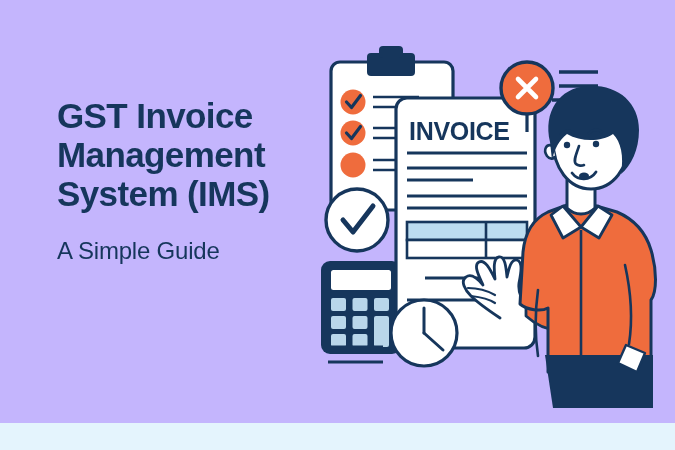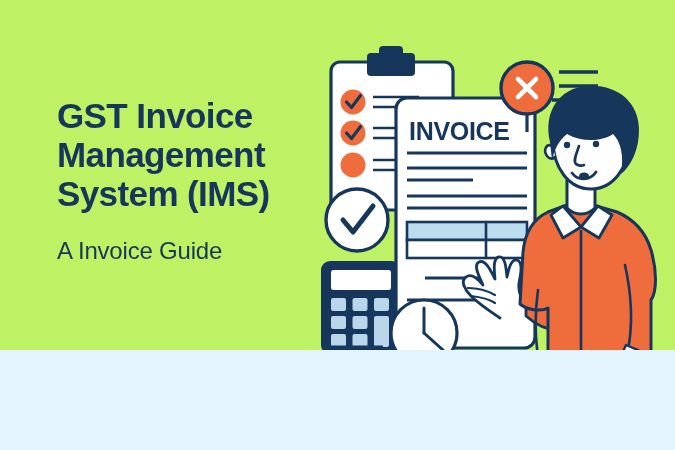--- a/index.html
+++ b/index.html
@@ -10,22 +10,22 @@
   body {
     width: 675px;
     height: 450px;
     overflow: hidden;
     font-family: "Liberation Sans", sans-serif;
     background: #e4f4fd;
   }
   #banner {
     position: relative;
     width: 675px;
-    height: 350px;
-    background: #bef264;
+    height: 423px;
+    background: #c4b5fd;
     overflow: hidden;
   }
   #text-block {
     position: absolute;
     left: 57px;
     top: 96px;
     width: 270px;
   }
   #headline {
     font-family: "Liberation Sans", sans-serif;
@@ -65,21 +65,21 @@
 </style>
 </head>
 <body>
 
 <div id="banner">
 
   <div id="text-block">
     <h1 id="headline">GST Invoice
 Management
 System (IMS)</h1>
-    <p id="subhead">A Invoice Guide</p>
+    <p id="subhead">A Simple Guide</p>
   </div>
 
   <div id="art">
     <svg viewBox="0 0 380 450" width="380" height="450" xmlns="http://www.w3.org/2000/svg">
 
       <g stroke="#16365c" stroke-width="3.5" stroke-linecap="butt">
         <line x1="264" y1="72" x2="303" y2="72"></line>
         <line x1="264" y1="86" x2="303" y2="86"></line>
         <line x1="257" y1="100" x2="290" y2="100"></line>
       </g>

